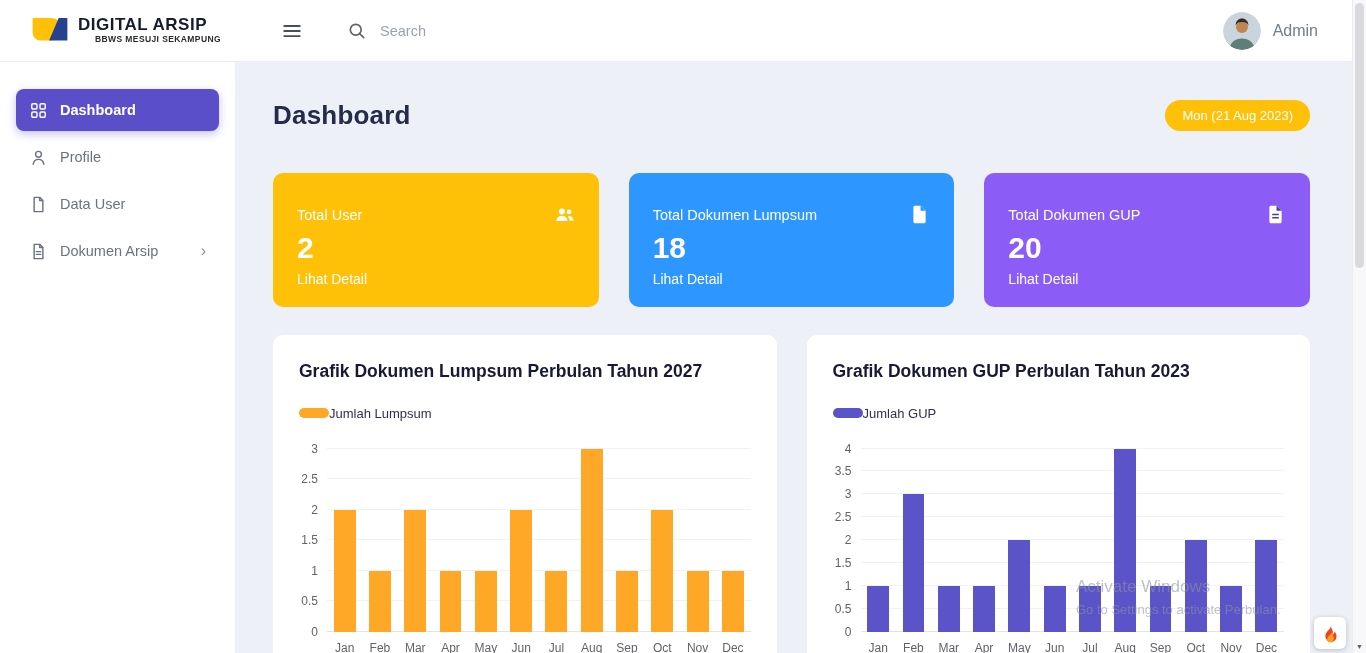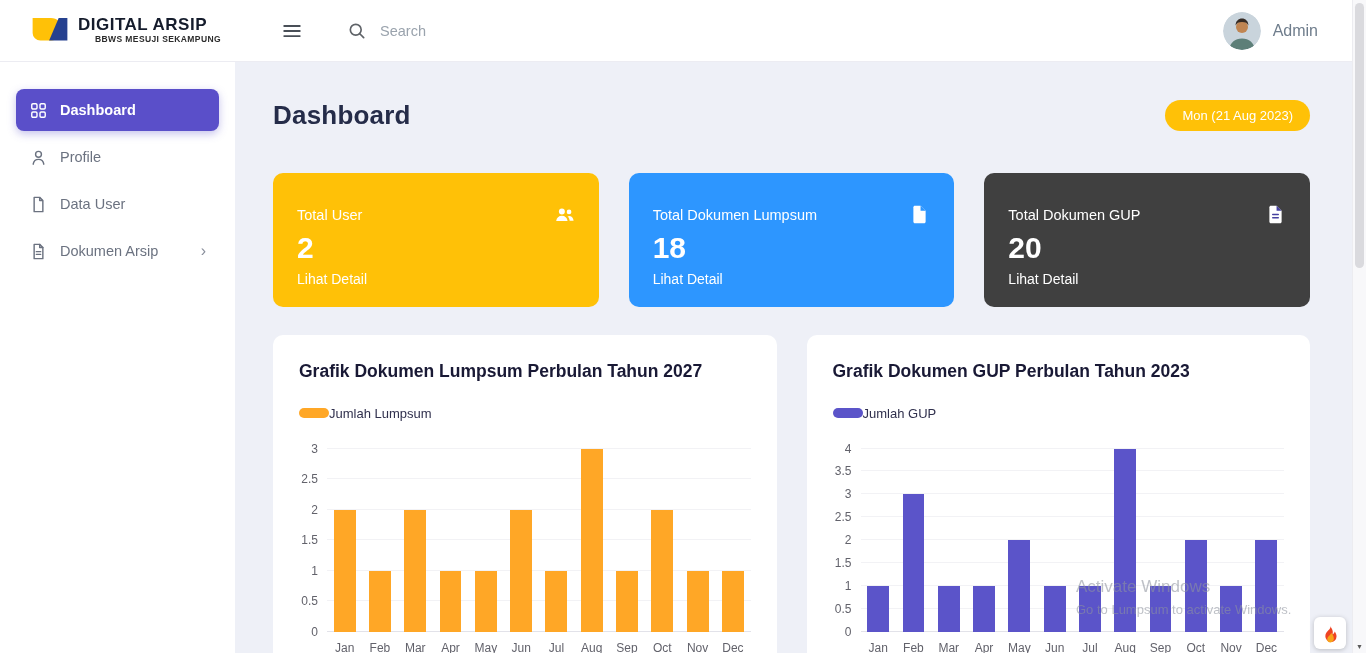--- a/index.html
+++ b/index.html
@@ -237,21 +237,21 @@
               <svg viewBox="0 0 24 24" fill="#fff">
                 <path d="M13.2 2H6.8C5.8 2 5 2.8 5 3.8v16.4c0 1 .8 1.8 1.8 1.8h10.4c1 0 1.8-.8 1.8-1.8V7.8L13.2 2z"></path>
                 <path class="hole" d="M13.2 2v5.8H19z"></path>
               </svg>
             </span>
           </div>
           <div class="stat-value">18</div>
           <a class="stat-link">Lihat Detail</a>
         </div>
 
-        <div class="stat-card" style="background: #404040; --cc: #46419f;">
+        <div class="stat-card" style="background: #8b5cf6; --cc: #46419f;">
           <div class="stat-top">
             <span class="stat-title">Total Dokumen GUP</span>
             <span class="stat-icon">
               <svg viewBox="0 0 24 24" fill="#fff">
                 <path d="M13.2 2H6.8C5.8 2 5 2.8 5 3.8v16.4c0 1 .8 1.8 1.8 1.8h10.4c1 0 1.8-.8 1.8-1.8V7.8L13.2 2z"></path>
                 <path class="hole" d="M13.2 2v5.8H19z"></path>
                 <rect class="hole" x="8" y="11.2" width="8" height="1.7" rx=".8"></rect>
                 <rect class="hole" x="8" y="14.8" width="8" height="1.7" rx=".8"></rect>
               </svg>
             </span>
@@ -435,21 +435,21 @@
           </div>
         </div>
       </div>
 
     </main>
   </div>
 </div>
 
 <div class="watermark">
   <div class="wm1">Activate Windows</div>
-  <div class="wm2">Go to Lumpsum to activate Windows.</div>
+  <div class="wm2">Go to Settings to activate Perbulan.</div>
 </div>
 
 <div class="flame-fab">
   <span style="display:flex;">
     <svg viewBox="0 0 24 24">
       <path fill="#ee4323" d="M12.2 1.3c.6 3.3-.8 5.3-2.6 7.1-1.7 1.8-3.5 3.7-3.5 6.8a6.4 6.4 0 0 0 12.8.2c0-2-.8-3.8-2-5.6-.5 1.6-1.3 2.7-2.7 3.4.9-2.6.4-5-1-7.3-.5-.9-1-1.7-1-4.6z"></path>
       <path fill="#f8a21a" d="M12 22.2a3.7 3.7 0 0 1-3.7-3.7c0-1.7 1-2.9 2.2-4 .9-.9 1.9-1.8 2.4-3.1 1.7 2 2.8 4 2.8 5.8a4 4 0 0 1-3.7 5z"></path>
     </svg>
   </span>
 </div>

